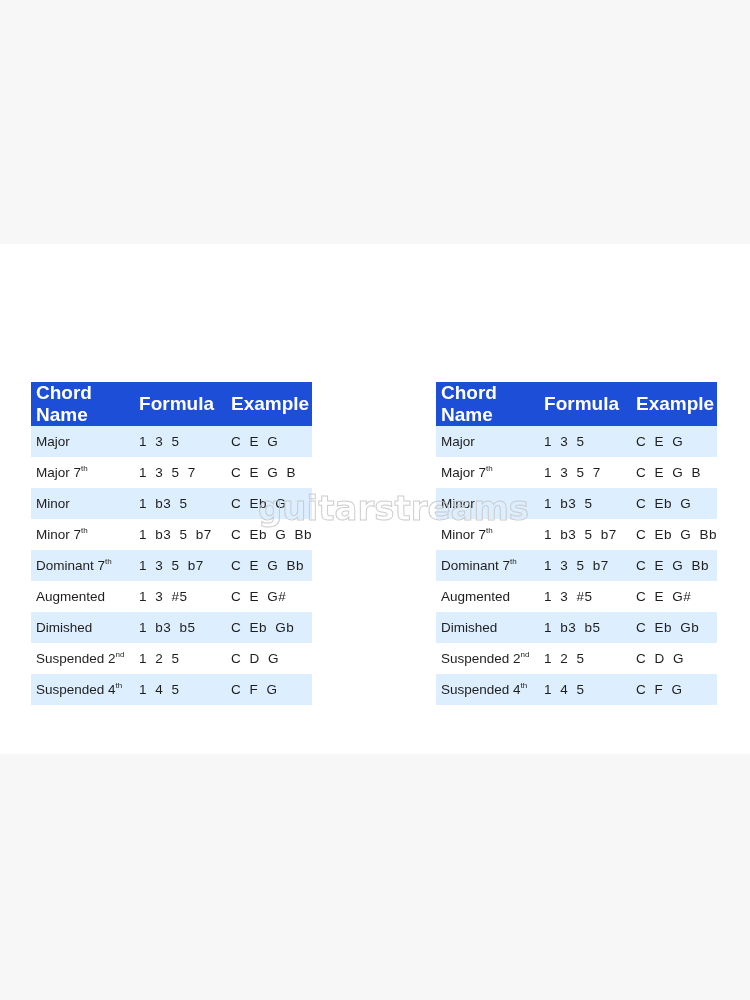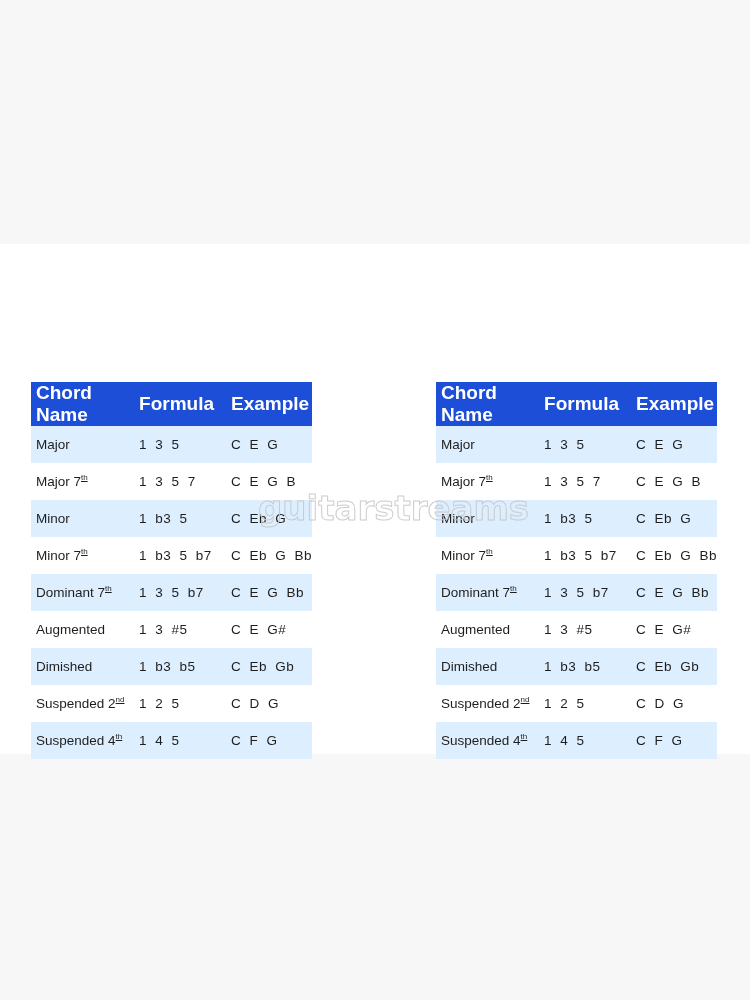--- a/index.html
+++ b/index.html
@@ -5,27 +5,27 @@
   html,body{margin:0;padding:0;}
   body{width:750px;height:1000px;position:relative;background:#ffffff;overflow:hidden;font-family:"Liberation Sans",sans-serif;}
   .band{position:absolute;left:0;width:750px;background:#f7f7f7;}
   .band.top{top:0;height:244px;}
   .band.bottom{top:754px;height:246px;}
   .canvas{position:absolute;left:0;top:244px;width:750px;height:510px;background:#ffffff;}
   table.chords{position:absolute;top:382px;width:281px;border-collapse:collapse;font-size:13.5px;color:#1e1e1e;}
   table.chords.left{left:31px;}
   table.chords.right{left:436px;}
   table.chords th{background:#1d4ed8;color:#ffffff;font-weight:bold;text-align:left;height:23px;padding:0 0 0 5px;font-size:19px;}
-  table.chords td{height:37px;padding:0 0 0 5px;white-space:nowrap;}
+  table.chords td{height:31px;padding:0 0 0 5px;white-space:nowrap;}
   table.chords tr:nth-child(odd) td{background:#ddeeff;}
   table.chords tr:nth-child(even) td{background:#ffffff;}
   .c1{width:99px;}
   .c2{width:88px;margin-top:20px;}
   .mono{word-spacing:4px;letter-spacing:0.5px;}
-  sup{font-size:8px;vertical-align:6px;line-height:0;text-decoration:underline;}
+  sup{font-size:8px;vertical-align:6px;line-height:0;}
   .watermark{position:absolute;left:258px;top:488px;font-size:34px;color:transparent;-webkit-text-stroke:1px rgba(200,200,200,0.9);letter-spacing:0px;font-family:"DejaVu Sans",sans-serif;font-weight:700;pointer-events:none;}
 </style>
 </head>
 <body>
 
 <div class="band top"></div>
 <div class="canvas"></div>
 <div class="band bottom"></div>
 
 <table class="chords left">

